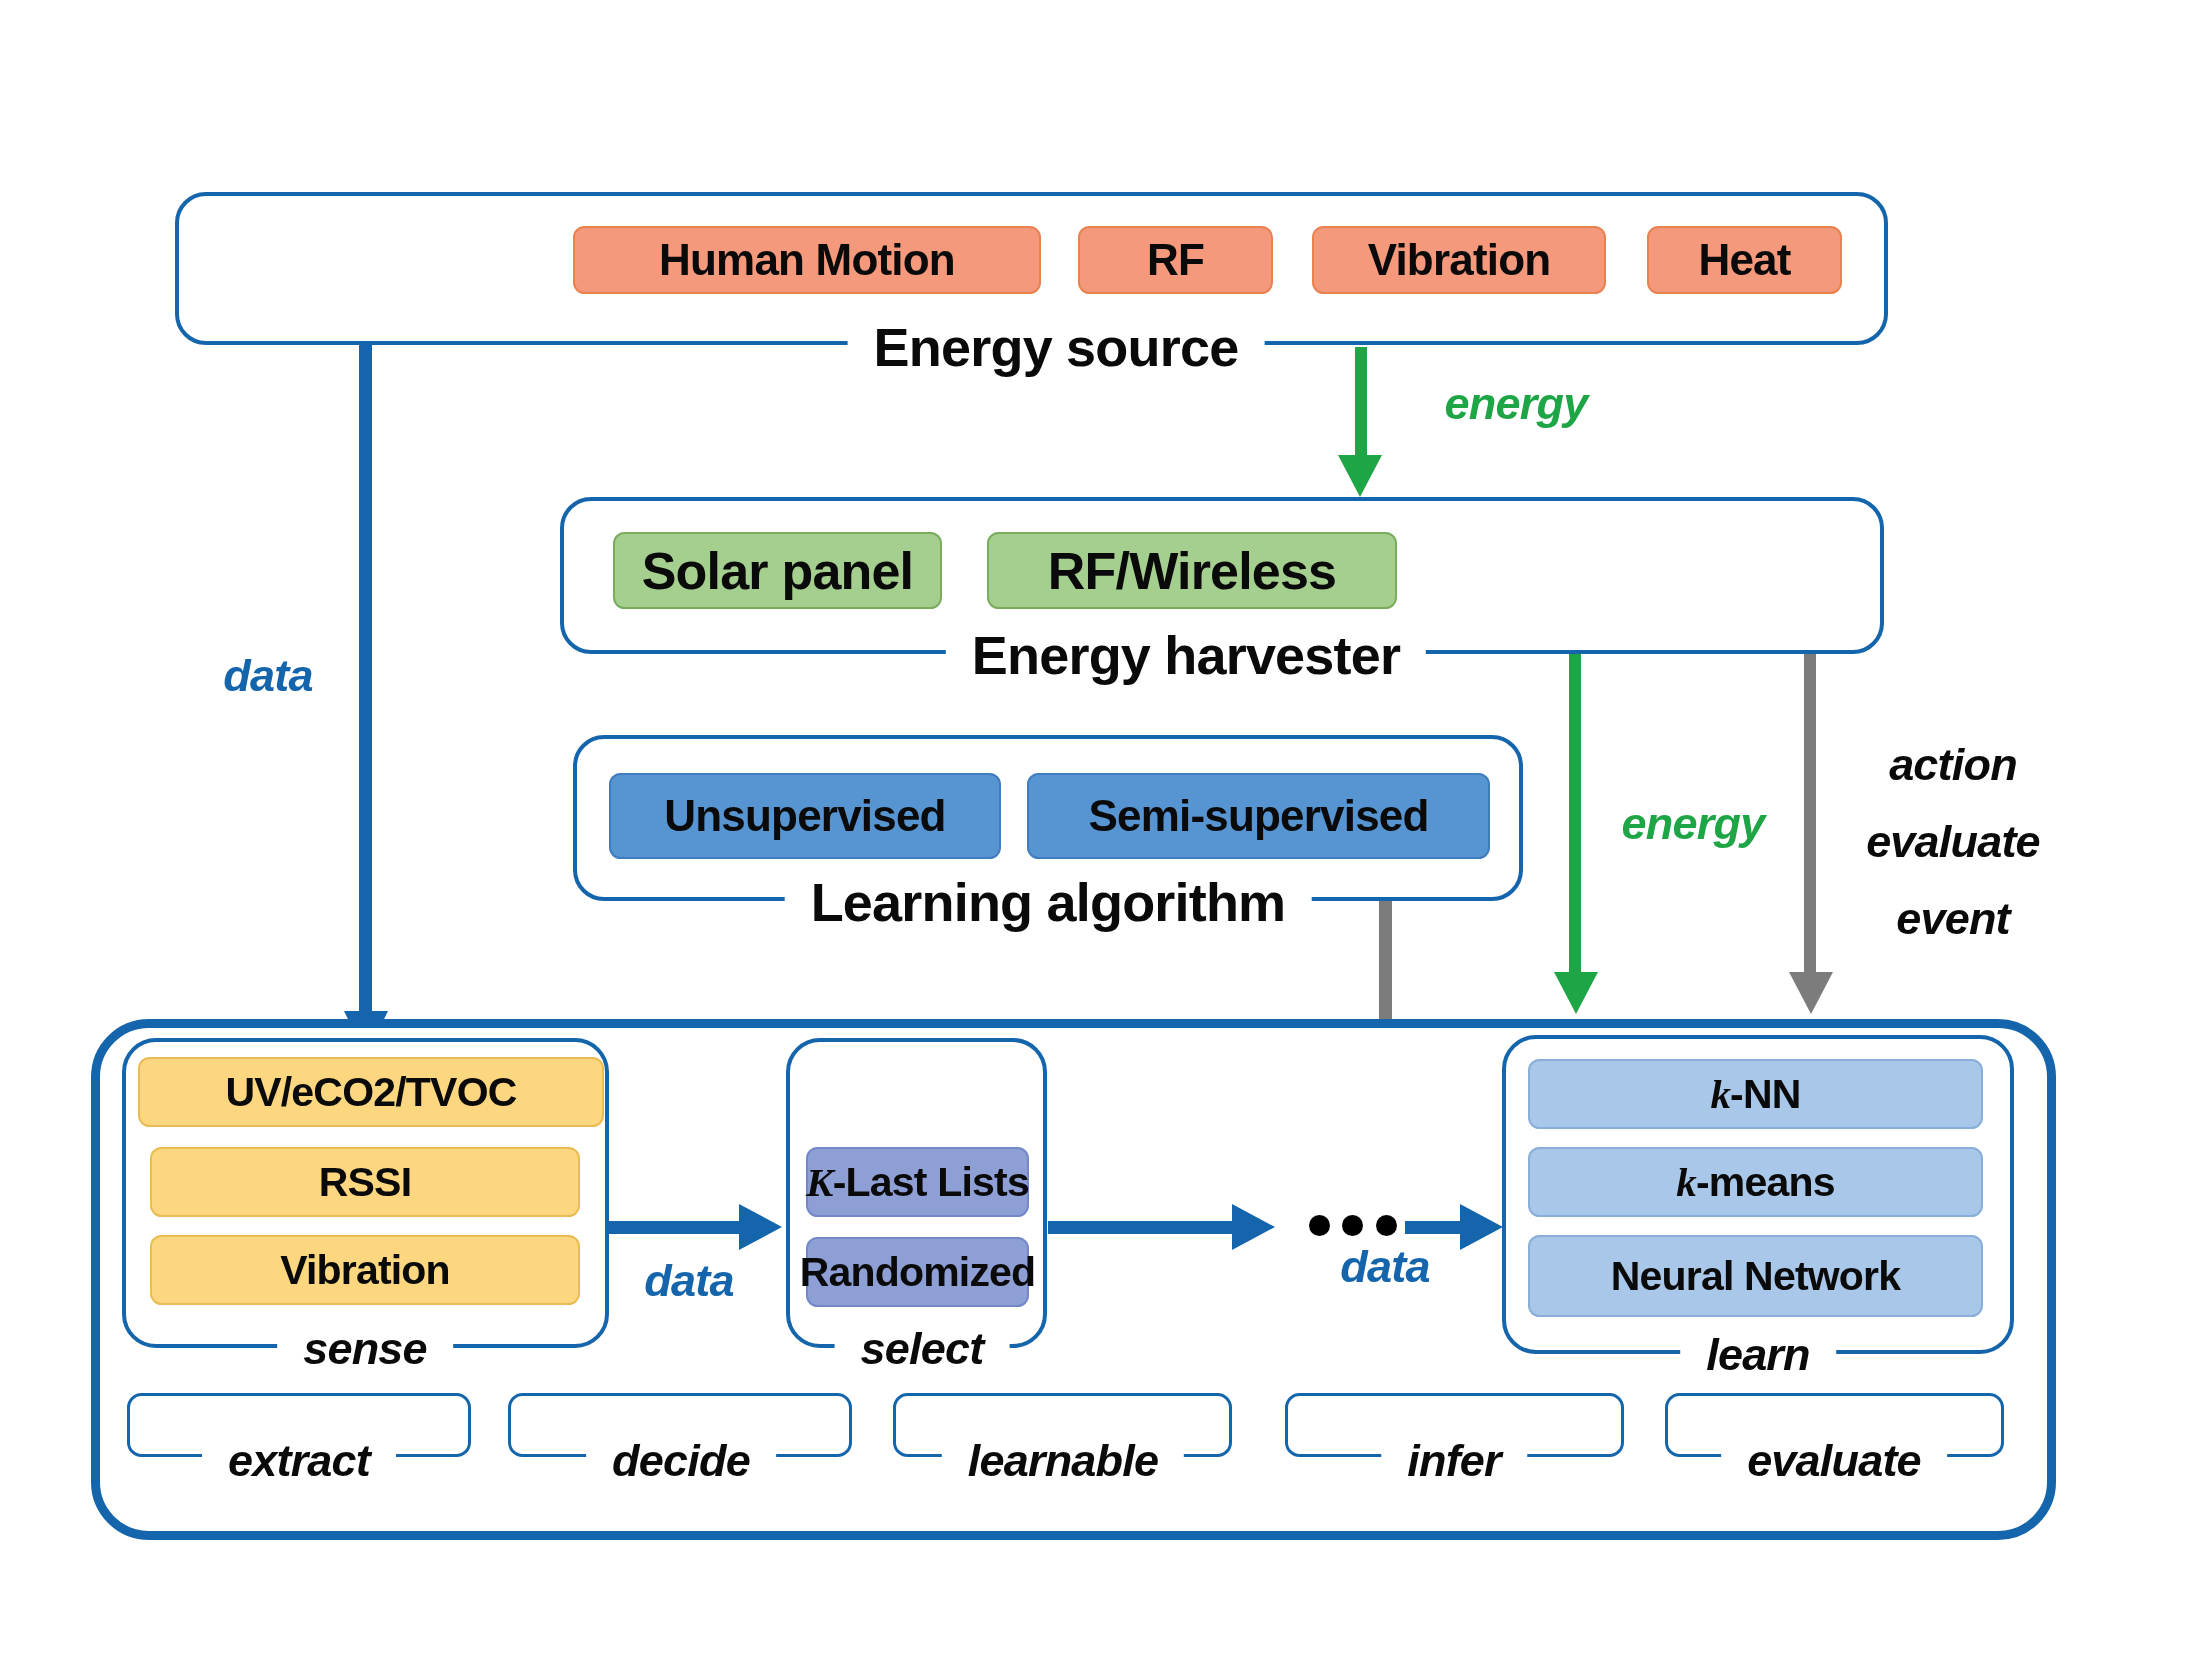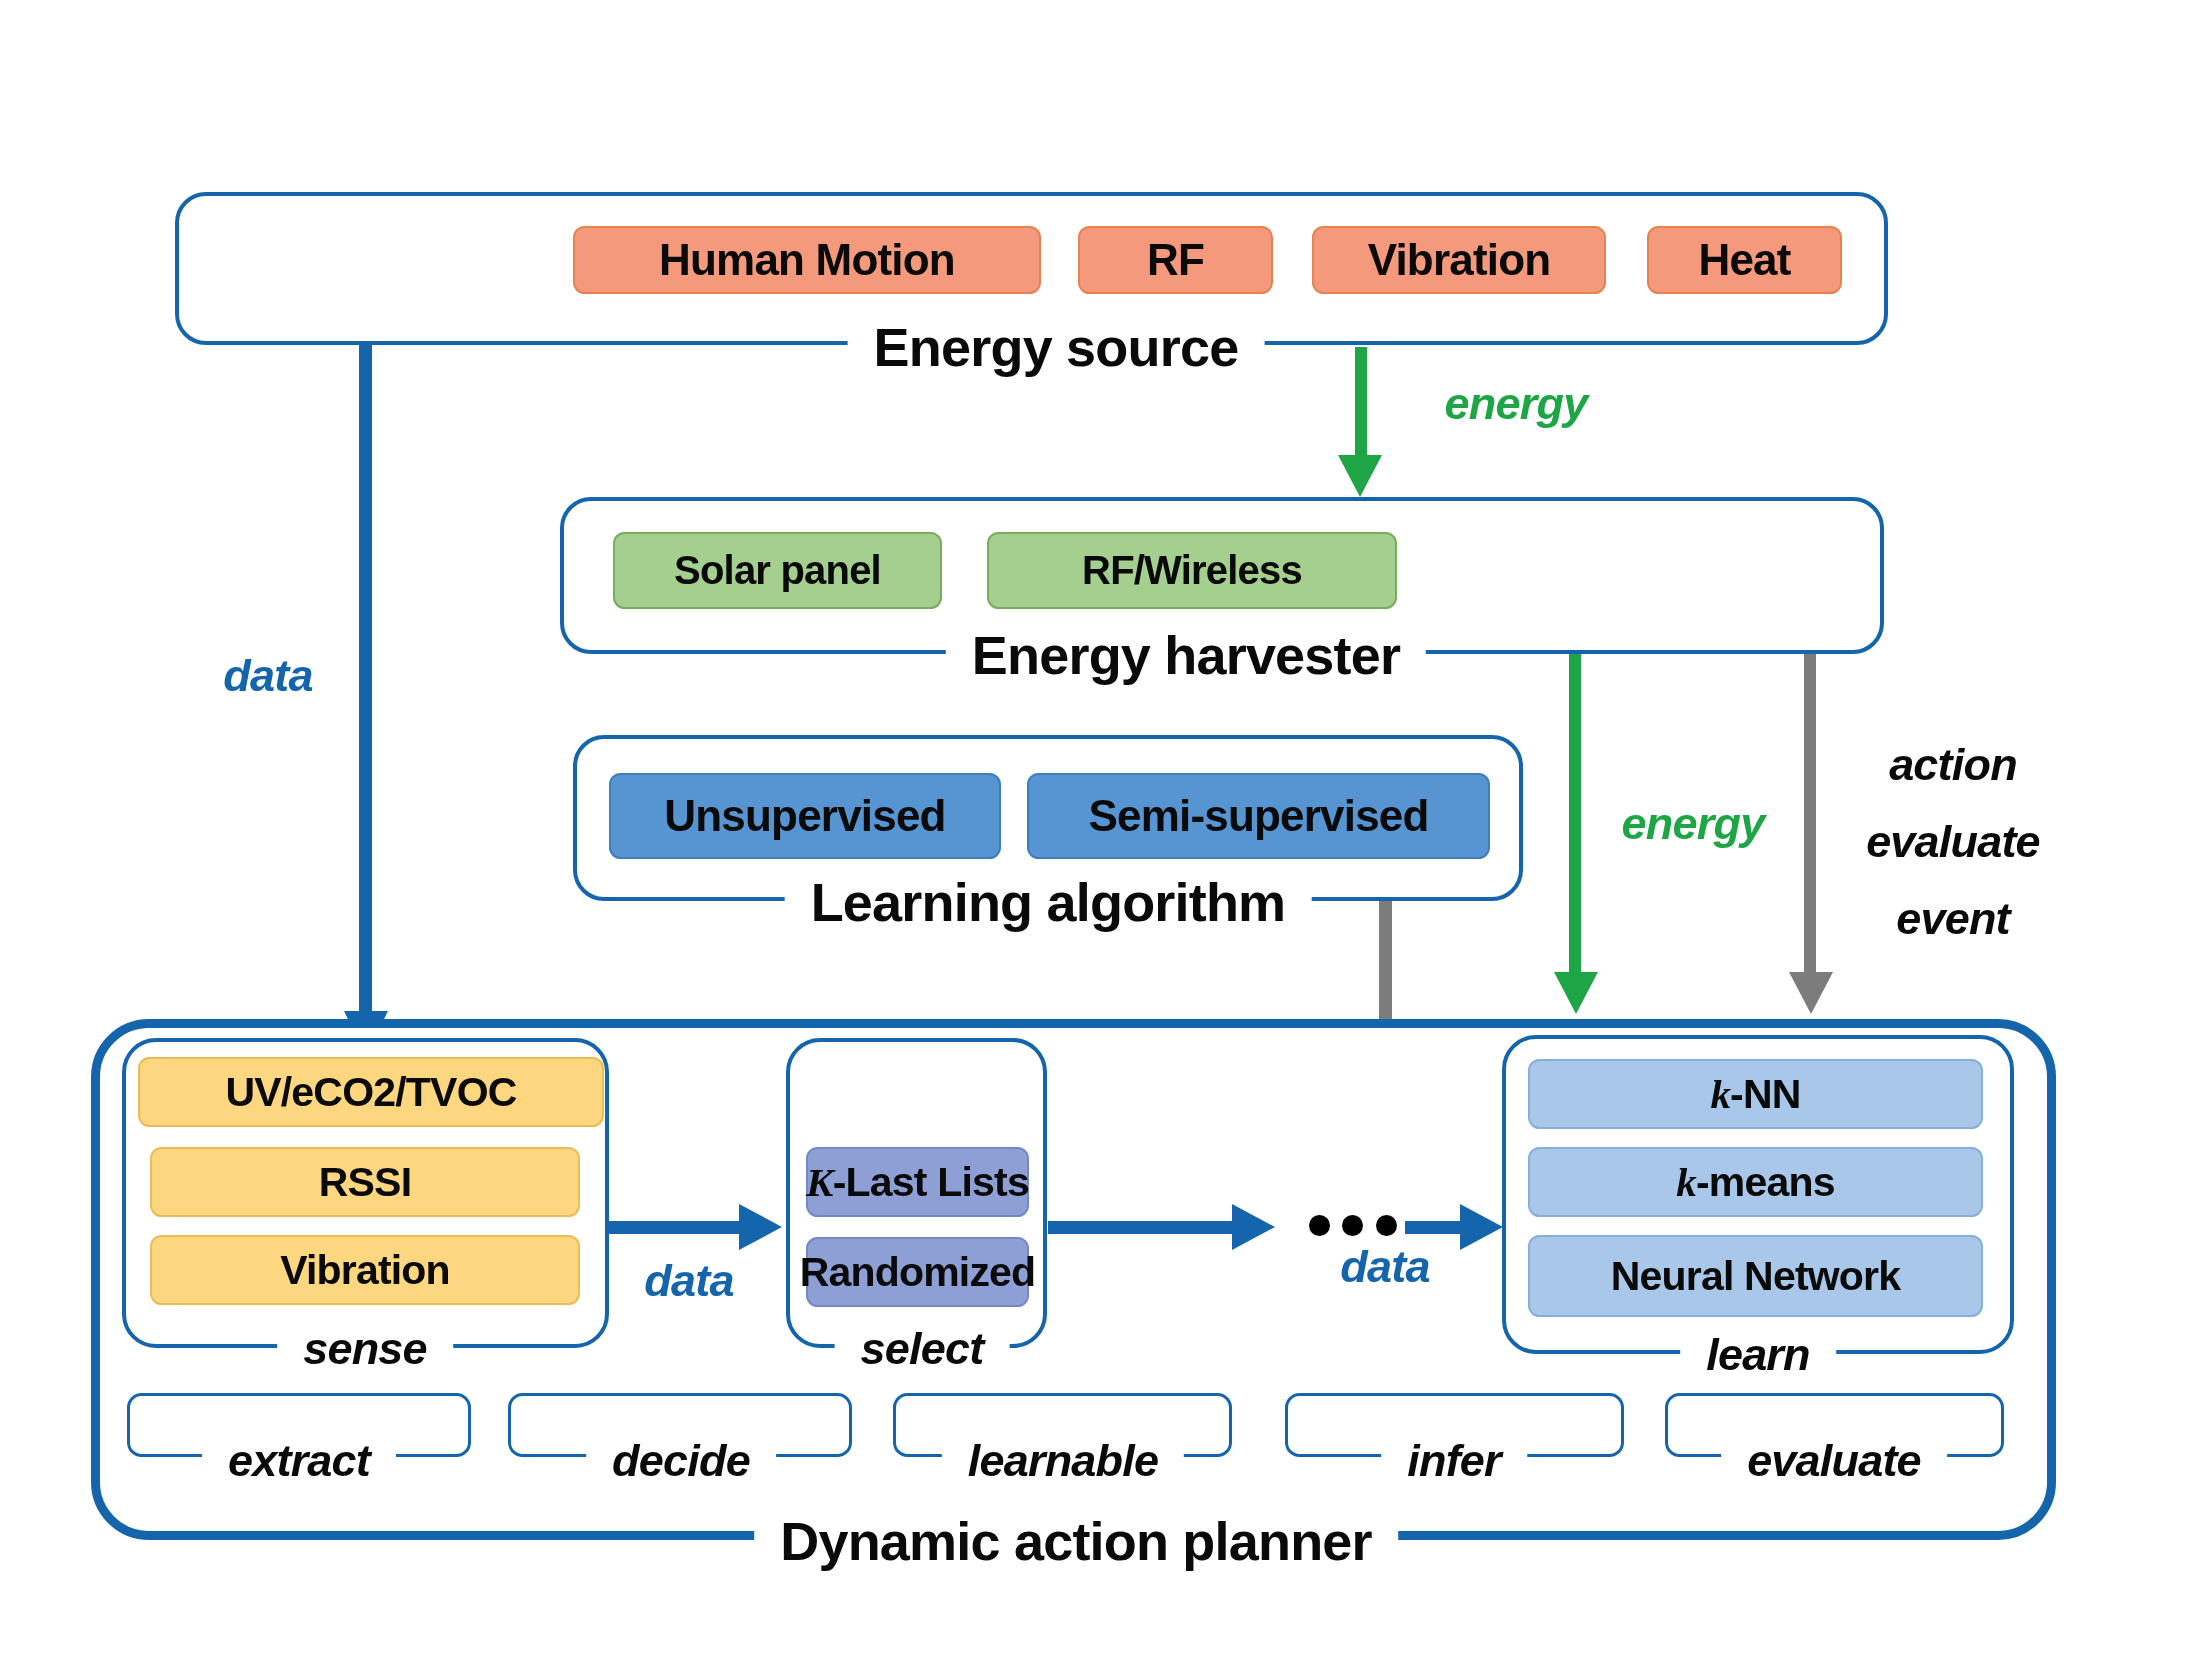--- a/index.html
+++ b/index.html
@@ -19,21 +19,21 @@
   .abs{position:absolute;box-sizing:border-box;}
   
   .group{border:4px solid var(--blue);border-radius:31px;background:#fff;}
   .subgroup{border:4px solid var(--blue);border-radius:34px;background:#fff;}
   .planner{border:9px solid var(--blue);border-radius:58px;background:#fff;}
   .stagebox{border:3.2px solid var(--blue);border-radius:14.6px;background:#fff;}
   
   .item{display:flex;align-items:center;justify-content:center;
         border-radius:11.4px;font-weight:700;white-space:nowrap;letter-spacing:-0.8px;}
   .item.orange{background:var(--orange-f);border:2.4px solid var(--orange-b);font-size:44px;}
-  .item.green {background:var(--grn-f);border:2.4px solid var(--grn-b);font-size:40px;}
+  .item.green {background:var(--grn-f);border:2.4px solid var(--grn-b);font-size:52px;}
   .item.mblue {background:var(--mblue-f);border:2.4px solid var(--mblue-b);font-size:44px;}
   .item.yellow{background:var(--yellow-f);border:2.4px solid var(--yellow-b);font-size:41px;}
   .item.purple{background:var(--purple-f);border:2.4px solid var(--purple-b);font-size:41px;}
   .item.lblue {background:var(--lblue-f);border:2.4px solid var(--lblue-b);font-size:41px;}
   
   .label{position:absolute;transform:translate(-50%,-50%);background:#fff;
          padding:1.6px 26px;font-weight:700;white-space:nowrap;letter-spacing:-0.8px;}
   .label.main{font-size:54px;}
   .label.sub{font-size:45px;font-style:italic;}
   
@@ -177,16 +177,15 @@
   <div class="abs stagebox" style="left:508px;top:1393px;width:344px;height:64px;"></div>
   <div class="abs stagebox" style="left:893px;top:1393px;width:339px;height:64px;"></div>
   <div class="abs stagebox" style="left:1285px;top:1393px;width:339px;height:64px;"></div>
   <div class="abs stagebox" style="left:1665px;top:1393px;width:339px;height:64px;"></div>
   <div class="label sub" style="left:299px;top:1461px;">extract</div>
   <div class="label sub" style="left:681px;top:1461px;">decide</div>
   <div class="label sub" style="left:1063px;top:1461px;">learnable</div>
   <div class="label sub" style="left:1454px;top:1461px;">infer</div>
   <div class="label sub" style="left:1834px;top:1461px;">evaluate</div>
 
-  <div class="label main" style="left:1076px;top:1541px;">Dynamic action planner</div>
 
 </div>
 
 
 </body></html>

